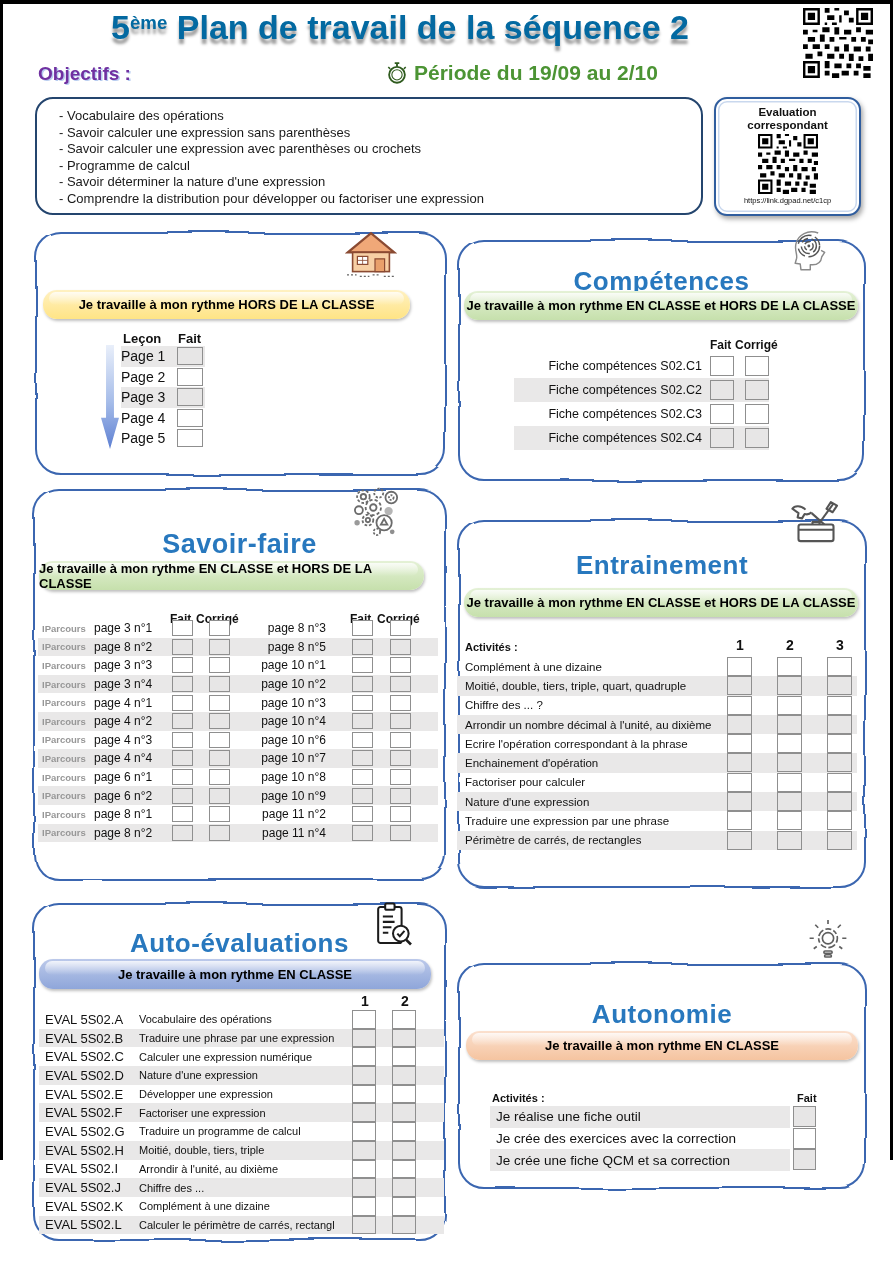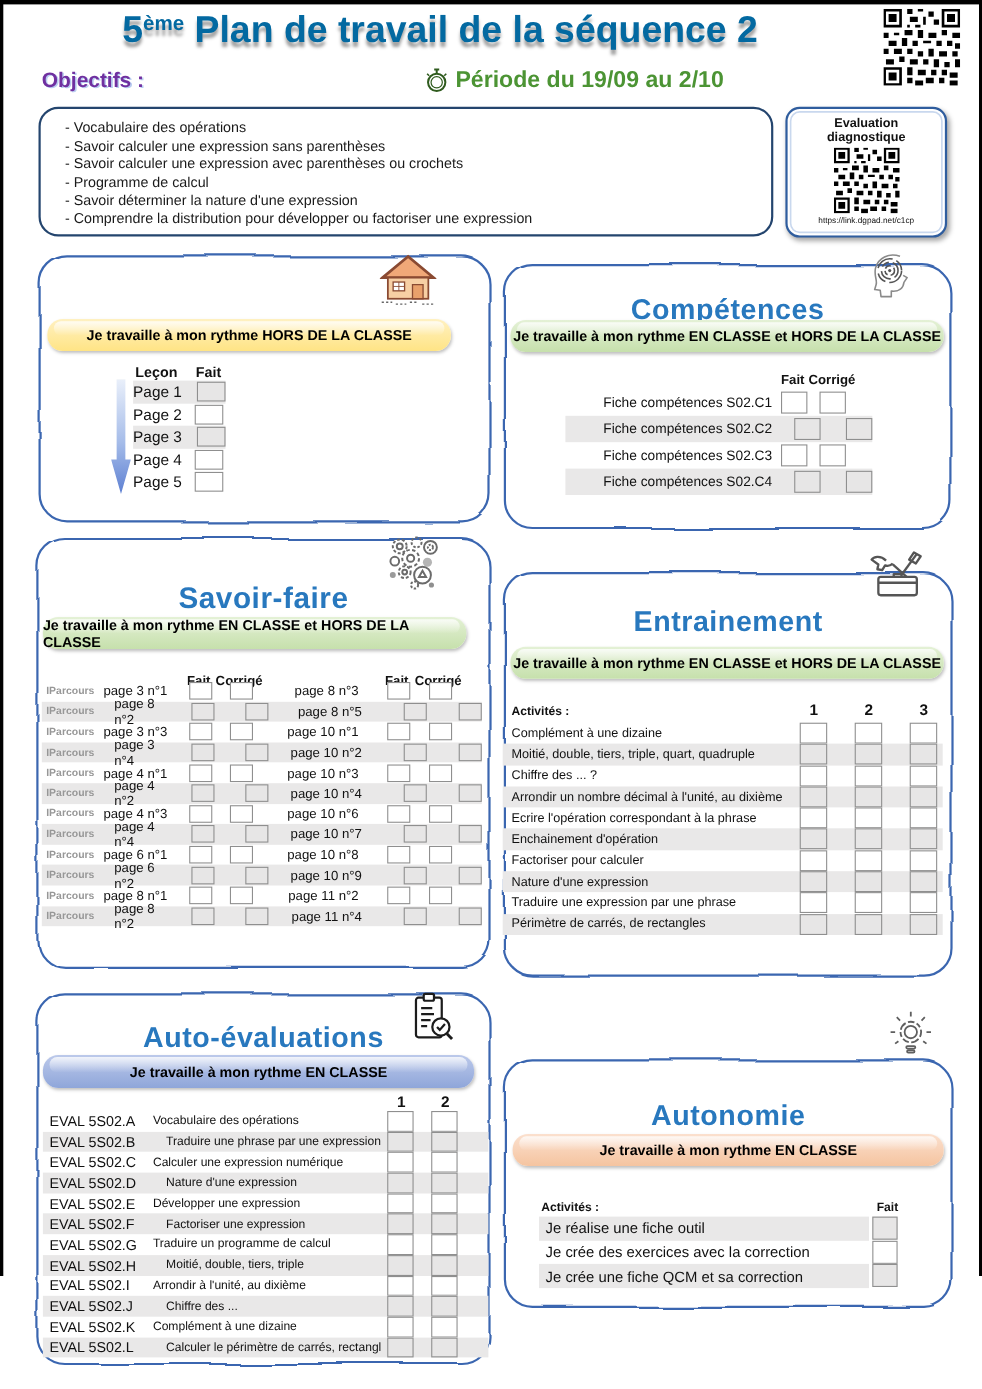--- a/index.html
+++ b/index.html
@@ -46,21 +46,21 @@
   .bn::before{content:"";position:absolute;left:6px;right:6px;top:2px;height:46%;border-radius:12px;
       background:linear-gradient(180deg,rgba(255,255,255,.8),rgba(255,255,255,0));}
   .bn-yellow{background:linear-gradient(180deg,#FFF1C2,#FFE485);}
   .bn-green{background:linear-gradient(180deg,#E4F1D6,#C6E0AC);}
   .bn-purple{background:linear-gradient(180deg,#BCC9EA,#8FA6DA);}
   .bn-orange{background:linear-gradient(180deg,#FBE0CE,#F5C4A0);}
 
   .colh{position:absolute;font-weight:bold;font-size:12px;color:#111;}
   .colh-num{font-size:14px;}
   .cb{display:inline-block;border:1px solid #8f8f8f;background:#fff;flex:none;}
-  .sh{background:#E9E8E8;gap:12px;}
+  .sh{background:#E9E8E8;}
   .sh .cb{background:#E7E6E6;}
 
   
   #p-savoir{left:33px;top:230px;width:415px;height:247px;}
   #p-savoir .ptitle{top:30px;}
   #p-savoir .picon{left:312px;top:0px;width:52px;height:48px;}
   #p-savoir .bn{left:10px;top:60px;width:367px;height:29px;}
   .sv-arrow{position:absolute;left:68px;top:115px;width:18px;height:104px;
       background:linear-gradient(180deg,#E9EFFA 0%,#A5BCE9 55%,#5E80D2 100%);
       clip-path:polygon(28% 0,72% 0,72% 70%,100% 70%,50% 100%,0 70%,28% 70%);
@@ -250,21 +250,21 @@
   <div class="objectives-box">
     <div class="obj-line">Vocabulaire des opérations</div>
     <div class="obj-line">Savoir calculer une expression sans parenthèses</div>
     <div class="obj-line">Savoir calculer une expression avec parenthèses ou crochets</div>
     <div class="obj-line">Programme de calcul</div>
     <div class="obj-line">Savoir déterminer la nature d'une expression</div>
     <div class="obj-line">Comprendre la distribution pour développer ou factoriser une expression</div>
   </div>
 
   <div class="diag-box">
-    <div class="diag-title">Evaluation diagnostique</div>
+    <div class="diag-title">Evaluation correspondant</div>
     <svg class="diag-qr">
         <use href="#qr"></use>
       </svg>
     <div class="diag-url">https://link.dgpad.net/c1cp</div>
   </div>
 
   <div class="panel" id="p-savoir">
     <div class="pframe"></div>
     <svg class="picon">
         <use href="#ic-house"></use>

